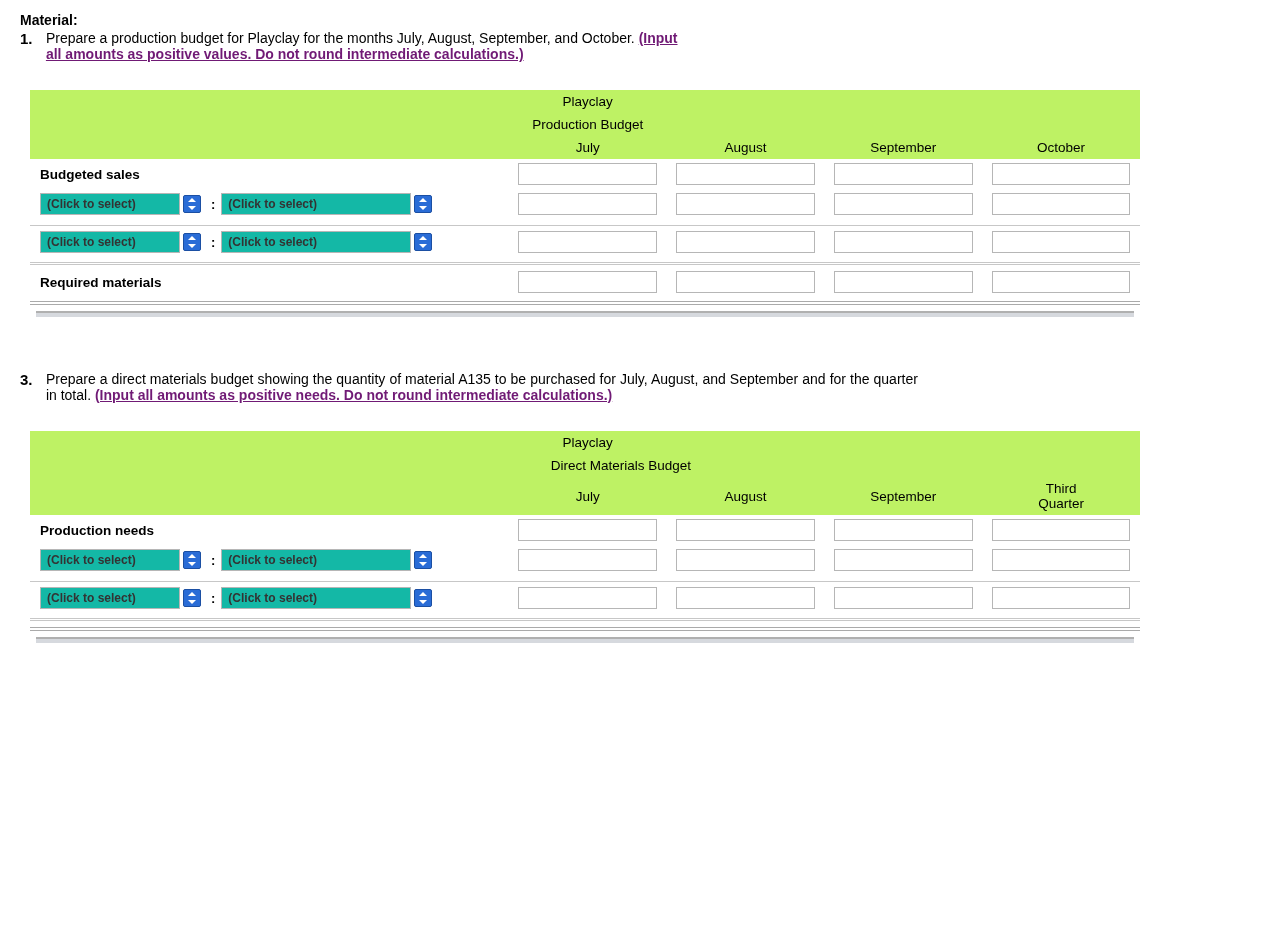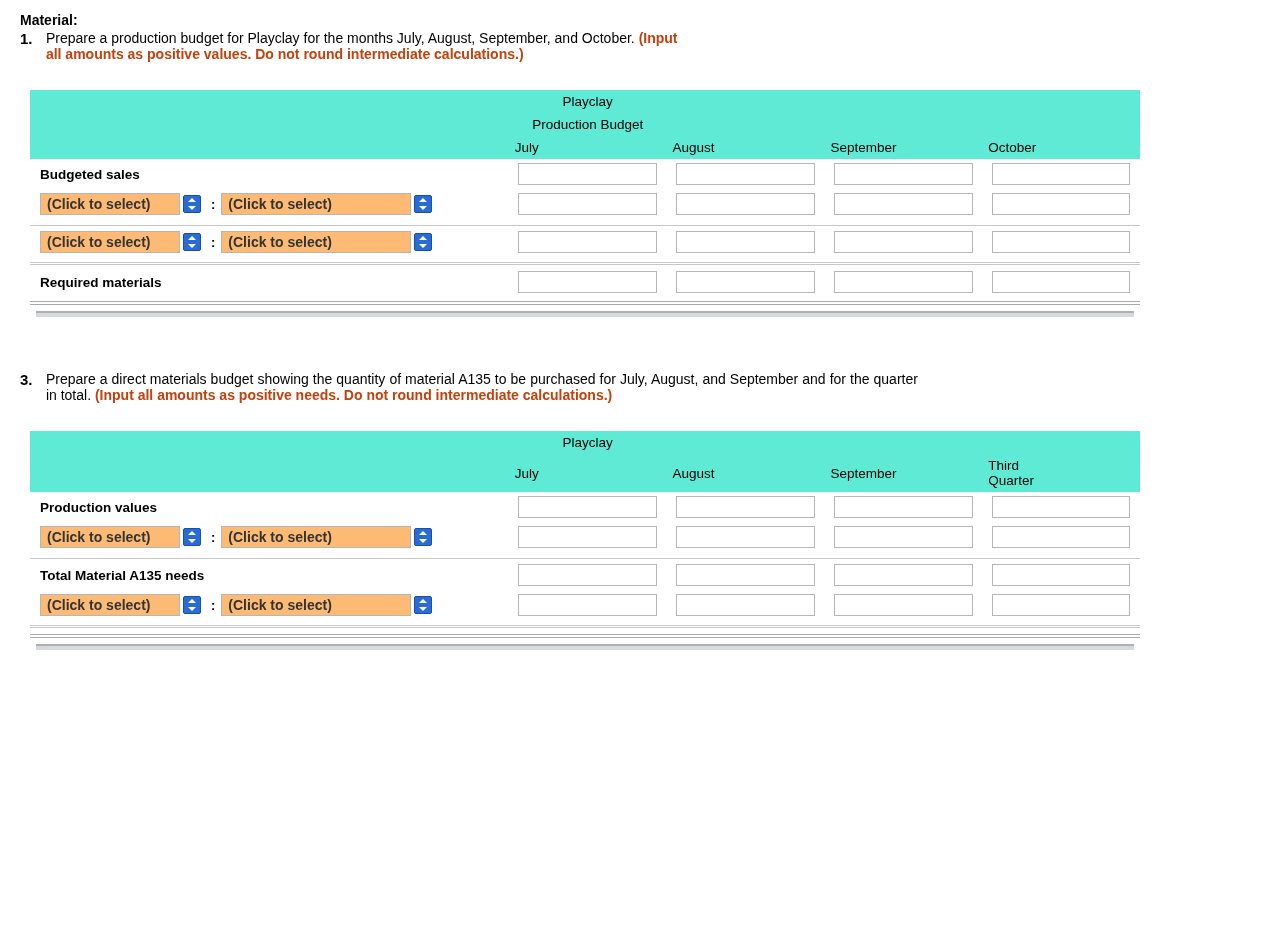--- a/index.html
+++ b/index.html
@@ -9,44 +9,45 @@
     color: #000;
     margin: 0;
     padding: 12px 20px;
     background: #fff;
   }
   .heading-required { font-weight: bold; margin-bottom: 2px; }
   .instruction-block {
     max-width: 900px;
     margin-bottom: 28px;
   }
-  .red { color: #c2410c; font-weight: bold; }
+  .red { color: #701a75; font-weight: bold; text-decoration: underline; }
   .bold { font-weight: bold; }
   .ol-num { font-weight: bold; font-size: 15px; display:inline-block; width:22px; vertical-align: top;}
   .ol-body { display:inline-block; width: calc(100% - 28px); text-align: justify; }
 
   .budget-table-wrap {
     margin: 0 0 50px 10px;
     width: 1110px;
   }
   table.budget {
     border-collapse: collapse;
     width: 100%;
   }
   table.budget td, table.budget th {
     padding: 4px 6px;
     font-size: 13.5px;
     vertical-align: middle;
   }
-  .hdr-row td { background: #5eead4; }
+  .hdr-row td { background: #bef264; }
   .hdr-title-cell {
     text-align: center;
     font-size: 15px;
   }
   .hdr-month {
+    text-align: center;
     font-size: 15px;
     padding: 2px 4px;
   }
   .label-col { width: 440px; padding-left: 10px !important; font-weight: bold; }
   .data-col  { width: 145px; }
 
   .input-cell {
     text-align: center;
   }
   .inp {
@@ -57,23 +58,23 @@
   }
   .sel-group {
     display: flex;
     align-items: center;
     gap: 4px;
   }
   .sel {
     display: inline-flex;
     align-items: center;
     border: 1px solid #b6b6b6;
-    background: #fdba74;
+    background: #14b8a6;
     height: 22px;
-    font-size: 14px;
+    font-size: 12px;
     padding: 0 4px 0 6px;
     color: #333;
   }
   .sel.small { width: 140px; }
   .sel.med   { width: 190px; }
   .sel-btn {
     width: 18px; height: 18px;
     background: #2a6cd6;
     border: 1px solid #1b4fa3;
     display: inline-flex;
@@ -237,31 +238,37 @@
 <div class="budget-table-wrap">
 <table class="budget">
   <tbody>
         <tr class="hdr-row">
           <td class="label-col"></td>
     <td class="hdr-title-cell" colspan="1">Playclay</td>
     <td></td>
           <td></td>
           <td></td>
   </tr>
+  <tr class="hdr-row">
+          <td class="label-col"></td>
+    <td class="hdr-title-cell" colspan="2" style="text-align:left;padding-left:42px">Direct Materials Budget</td>
+    <td></td>
+          <td></td>
+  </tr>
   <tr class="hdr-row subhdr">
           <td class="label-col"></td>
     <td class="hdr-month">July</td>
     <td class="hdr-month">August</td>
     <td class="hdr-month">September</td>
     <td class="hdr-month" style="white-space:pre-line">Third
 Quarter</td>
   </tr>
 
   <tr>
-    <td class="label-col">Production values</td>
+    <td class="label-col">Production needs</td>
     <td class="input-cell data-col"><input class="inp" style=""></td>
     <td class="input-cell data-col"><input class="inp" style=""></td>
     <td class="input-cell data-col"><input class="inp" style=""></td>
     <td class="input-cell data-col"><input class="inp" style=""></td>
   </tr>
 
   <tr>
     <td class="label-col">
       <span class="sel-group">
         <span class="sel small">(Click to select)</span>
@@ -285,27 +292,20 @@
     <td class="input-cell"><input class="inp" style=""></td>
   </tr>
   <tr class="spacer-row">
           <td colspan="5"></td>
         </tr>
   <tr class="rule-light">
           <td></td>
           <td colspan="4"></td>
         </tr>
 
-  <tr>
-    <td class="label-col">Total Material A135 needs</td>
-    <td class="input-cell"><input class="inp" style=""></td>
-    <td class="input-cell"><input class="inp" style=""></td>
-    <td class="input-cell"><input class="inp" style=""></td>
-    <td class="input-cell"><input class="inp" style=""></td>
-  </tr>
 
   <tr>
     <td class="label-col">
       <span class="sel-group">
         <span class="sel small">(Click to select)</span>
         <span class="sel-btn">
           <svg width="8" height="12" viewBox="0 0 8 12">
                   <path d="M4 0 L8 4 L0 4 Z M4 12 L0 8 L8 8 Z" fill="#fff"></path>
                 </svg>
         </span>

